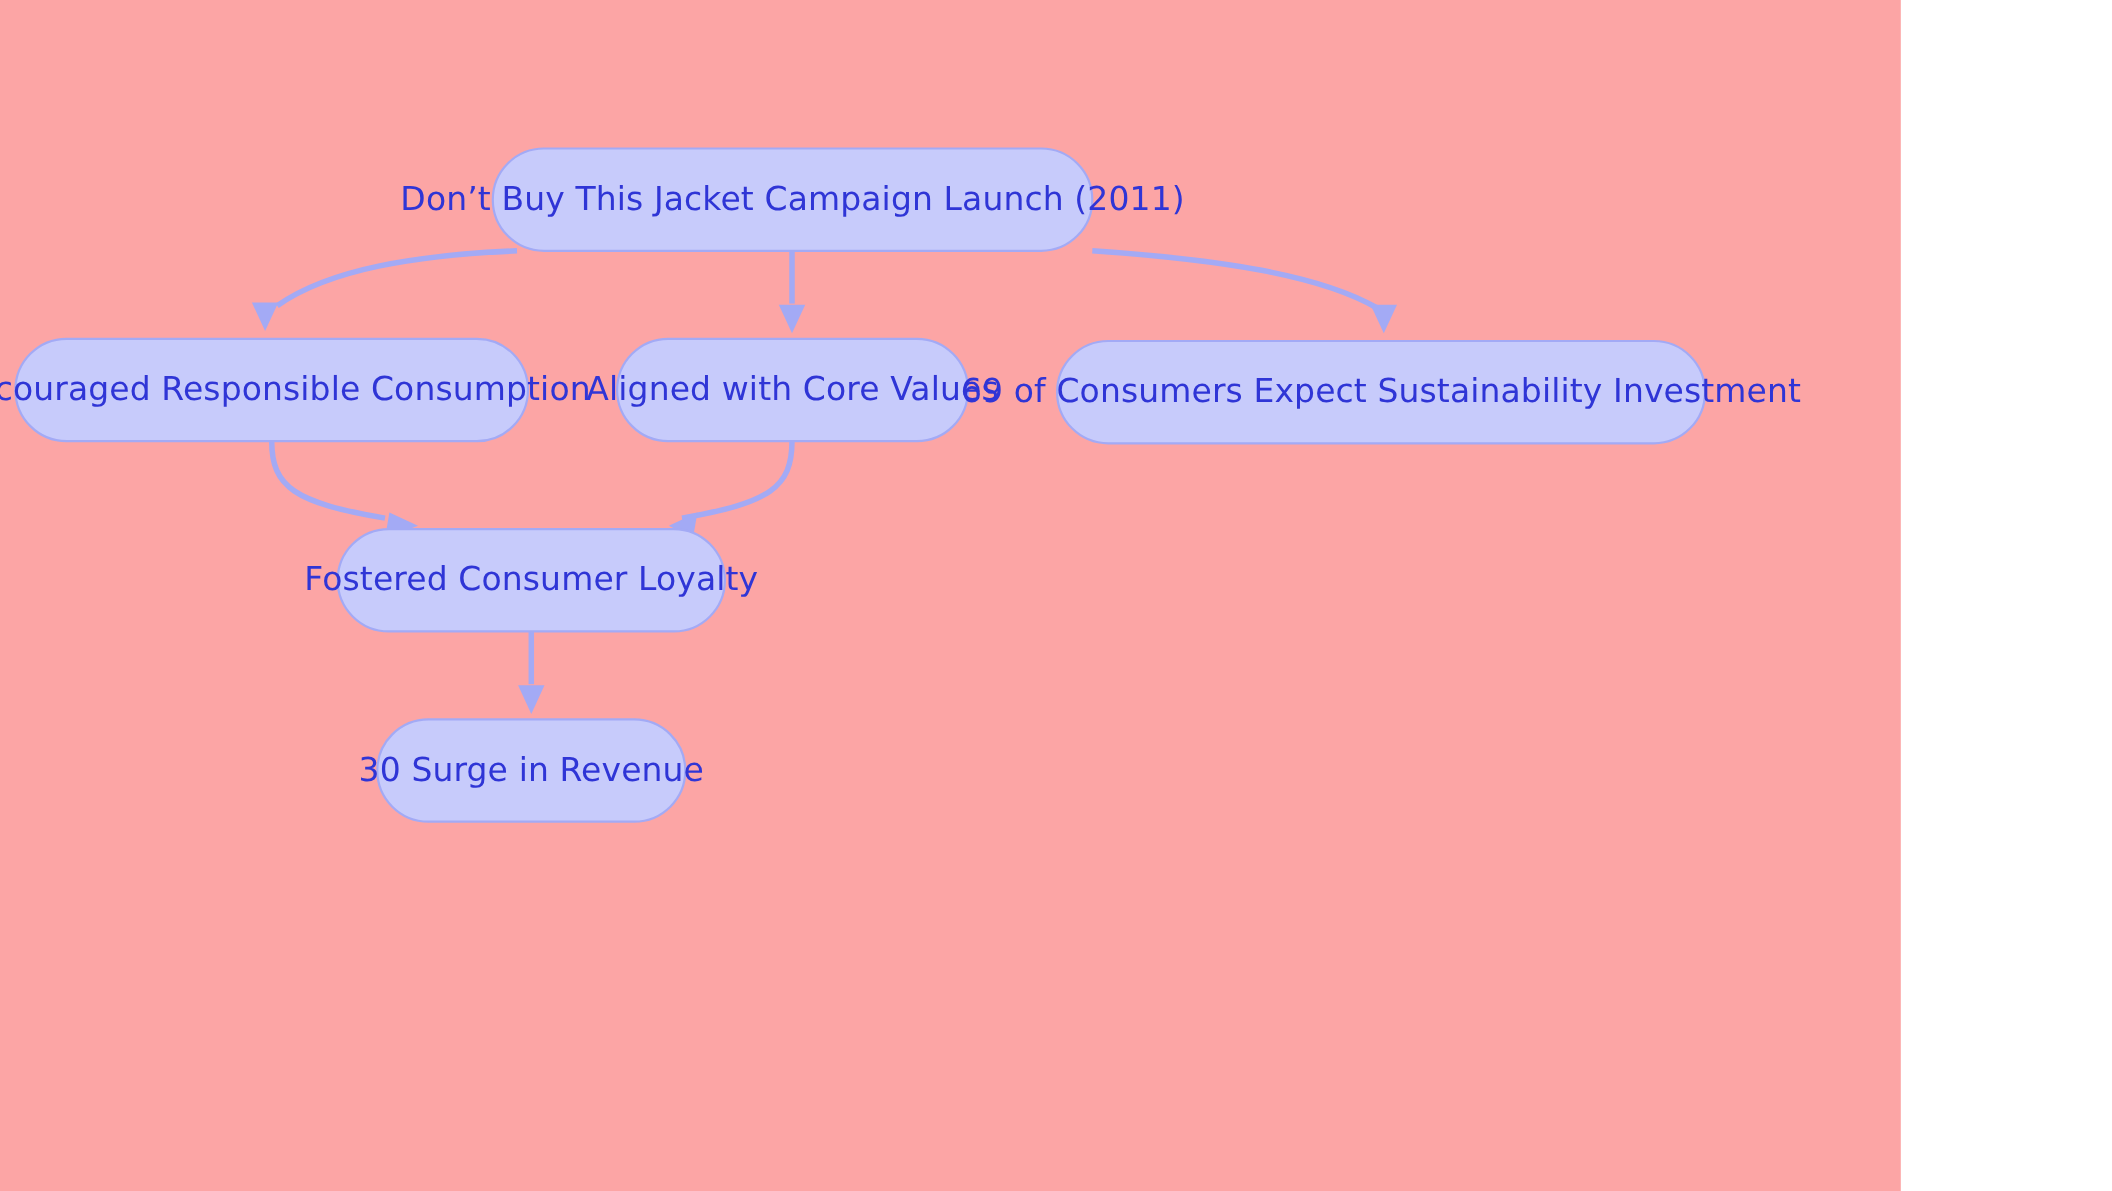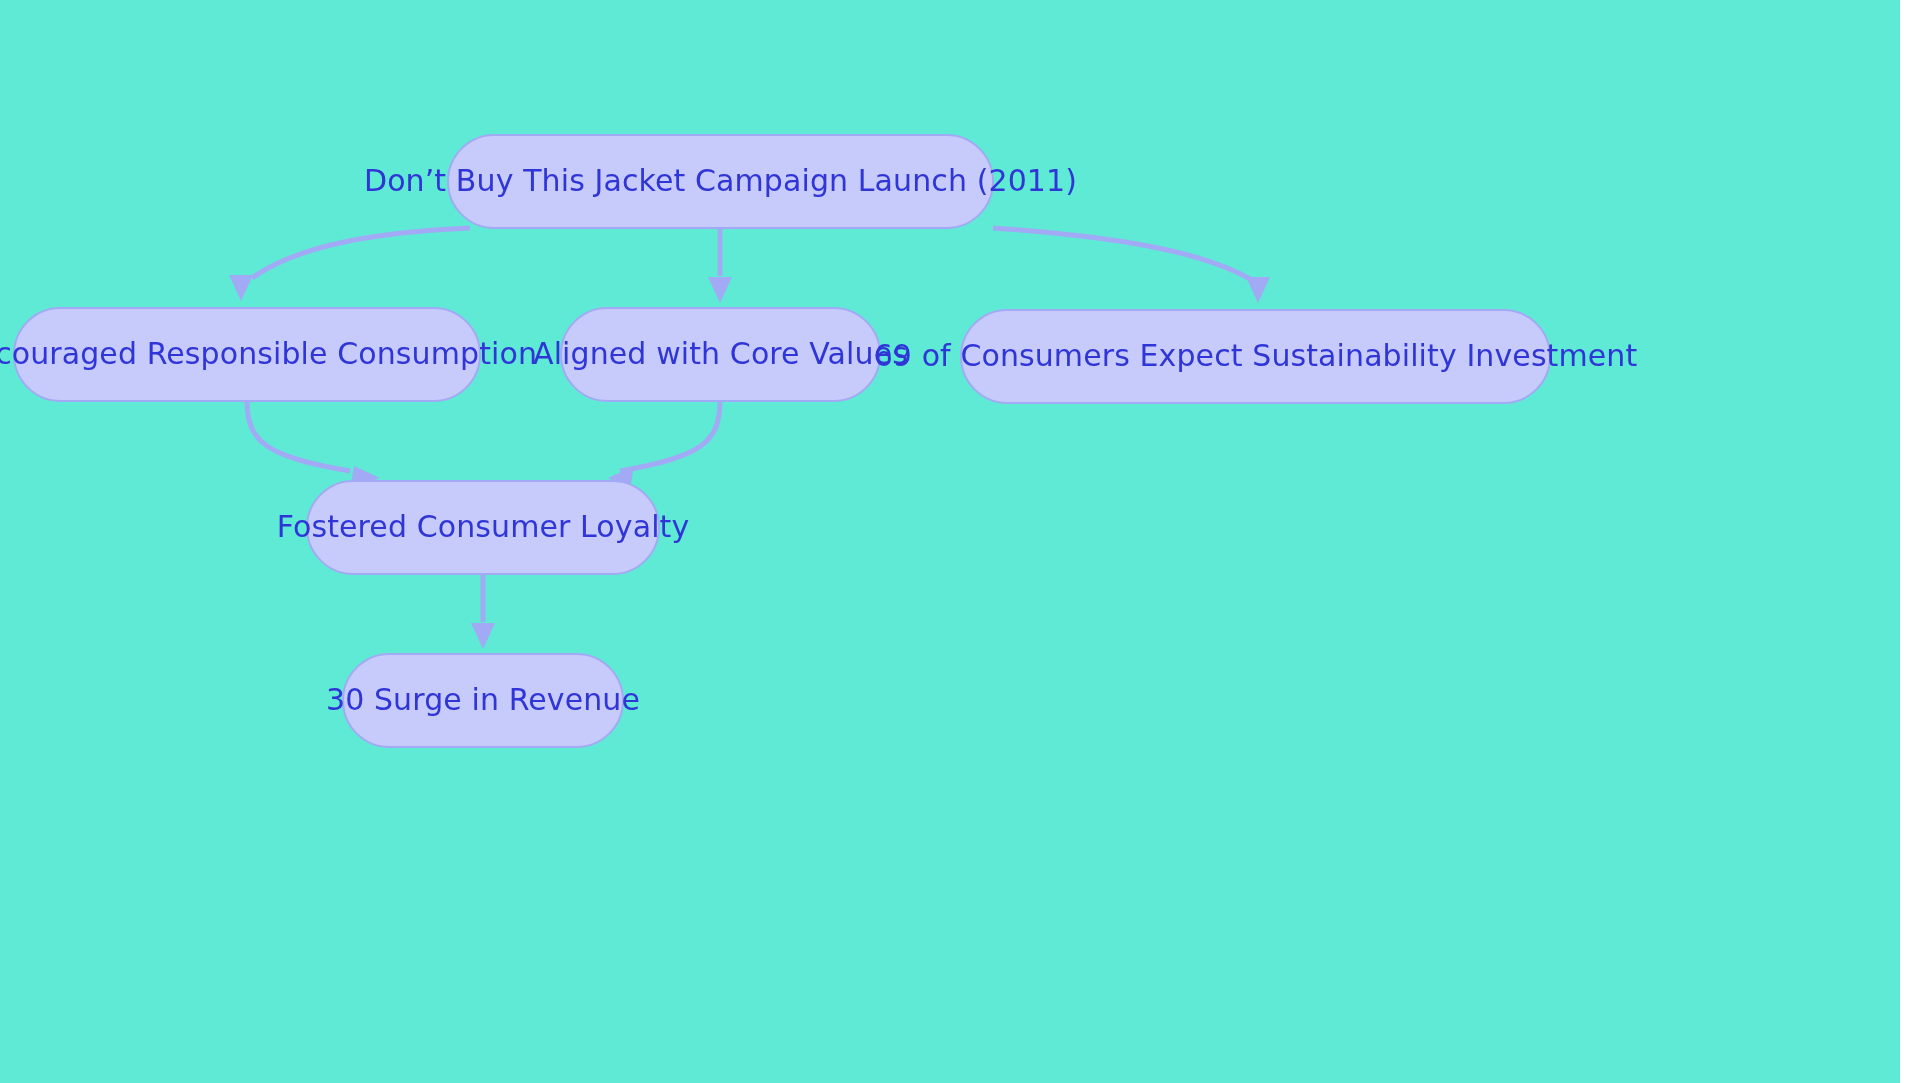--- a/index.html
+++ b/index.html
@@ -8,23 +8,23 @@
     background: #ffffff;
   }
   body {
     width: 1920px;
     height: 1083px;
     font-family: "DejaVu Sans", "Liberation Sans", sans-serif;
     overflow: hidden;
   }
   #flowchart-root {
     position: relative;
-    width: 1900px;
+    width: 1728px;
     height: 1083px;
-    background: #5eead4;
+    background: #fca5a5;
   }
   #flow-svg {
     position: absolute;
     top: 0;
     left: 0;
     width: 1920px;
     height: 1083px;
     display: block;
   }
   .node-shape {

